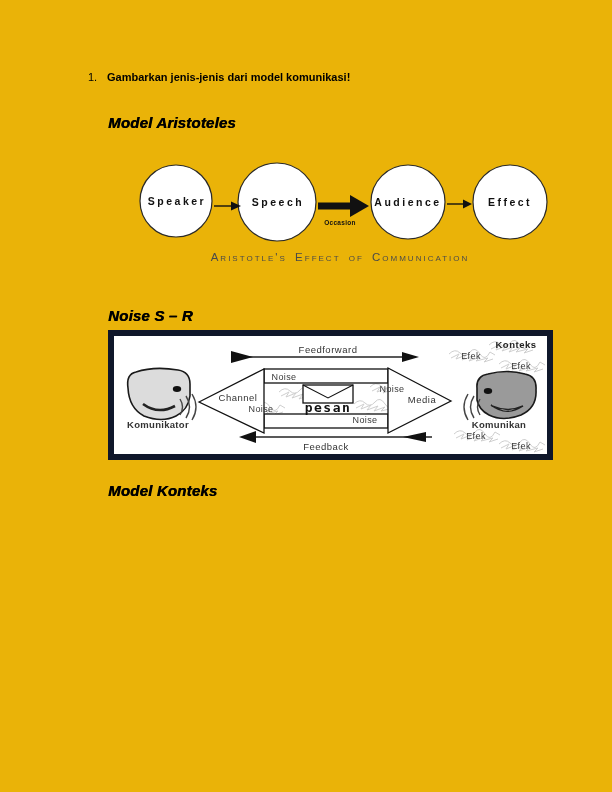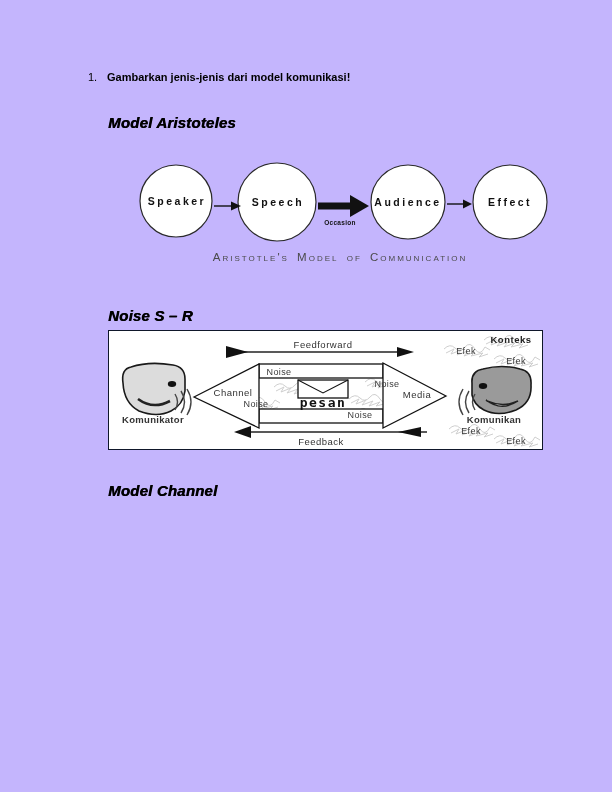--- a/index.html
+++ b/index.html
@@ -1,31 +1,31 @@
 <!DOCTYPE html>
 <html><head>
 <meta charset="utf-8">
 <style>
   html,body{margin:0;padding:0;background:#ffffff;}
-  .page{position:relative;width:612px;height:792px;background:#c4b5fd;overflow:hidden;
+  .page{position:relative;width:612px;height:792px;background:#eab308;overflow:hidden;
         font-family:"Liberation Sans",sans-serif;color:#000;}
   .question{position:absolute;left:88px;top:71px;font-size:11px;white-space:nowrap;}
   .qnum{display:inline-block;width:19px;font-weight:400;}
   .qtext{font-weight:700;}
   .h{position:absolute;font-style:italic;font-weight:700;font-size:15px;
      text-shadow:0.5px 0 0 #000;letter-spacing:0.2px;white-space:nowrap;}
   .h-aristotle{left:108px;top:114px;}
   .h-sr{left:108px;top:307px;}
   .h-lasswell{left:108px;top:482px;}
   .aristotle-svg{position:absolute;left:120px;top:158px;}
   .caption{position:absolute;left:120px;top:251px;width:440px;text-align:center;
            font-size:11.5px;color:#4a4a4a;letter-spacing:2px;word-spacing:3px;
            font-variant:small-caps;white-space:nowrap;}
   .sr-frame{position:absolute;left:108px;top:330px;width:433px;height:118px;
-            border:1px solid #0f172a;background:#ffffff;}
+            border:6px solid #0f172a;background:#ffffff;}
   svg text{font-family:"Liberation Sans",sans-serif;}
   .node-label{font-size:10.5px;font-weight:700;letter-spacing:2.5px;fill:#111;}
   .occasion{font-size:6.5px;font-weight:700;letter-spacing:0.3px;fill:#111;}
   .sr-small{font-size:9px;fill:#3a3a3a;letter-spacing:0.4px;}
   .sr-mid{font-size:9.5px;fill:#333;letter-spacing:0.5px;}
   .sr-bold{font-size:9.5px;font-weight:700;fill:#222;letter-spacing:0.5px;}
   .sr-msg{font-size:13px;font-weight:700;letter-spacing:1.5px;fill:#111;
           font-family:"DejaVu Sans Mono",monospace;}
   .sr-name{font-size:9.5px;font-weight:600;fill:#333;letter-spacing:0.3px;}
 </style>
@@ -59,21 +59,21 @@
       <line x1="318" y1="206" x2="351" y2="206" stroke="#111" stroke-width="7"></line>
       <polygon points="350,195 369,206 350,217" fill="#111"></polygon>
     </g>
     <text x="340" y="225" text-anchor="middle" class="occasion">Occasion</text>
     <g>
       <line x1="447" y1="204" x2="463" y2="204" stroke="#111" stroke-width="1.4"></line>
       <polygon points="463,199.5 472,204 463,208.5" fill="#111"></polygon>
     </g>
   </svg>
 
-  <div class="caption">Aristotle's Model of Communication</div>
+  <div class="caption">Aristotle's Effect of Communication</div>
 
   <div class="h h-sr">Noise S – R</div>
 
   <div class="sr-frame">
     <svg width="433" height="118" viewBox="0 0 433 118">
       <defs>
         <g id="burst" stroke="#cfcfcf" fill="none" stroke-width="1">
           <path d="M0,6 Q6,0 11,5 T21,4 T31,6 T41,4 L46,7"></path>
           <path d="M2,10 L10,6 L7,11 L17,7 L13,12 L24,8 L20,13 L31,9 L27,13 L39,10 L35,14 L44,11"></path>
         </g>
@@ -153,15 +153,15 @@
       <text x="385" y="92" text-anchor="middle" class="sr-name">Komunikan</text>
 
       <text x="402" y="12" text-anchor="middle" class="sr-bold">Konteks</text>
       <text x="357" y="23" text-anchor="middle" class="sr-small">Efek</text>
       <text x="407" y="33" text-anchor="middle" class="sr-small">Efek</text>
       <text x="362" y="103" text-anchor="middle" class="sr-small">Efek</text>
       <text x="407" y="113" text-anchor="middle" class="sr-small">Efek</text>
     </svg>
   </div>
 
-  <div class="h h-lasswell">Model Channel</div>
+  <div class="h h-lasswell">Model Konteks</div>
 
 </div>
 
 </body></html>

